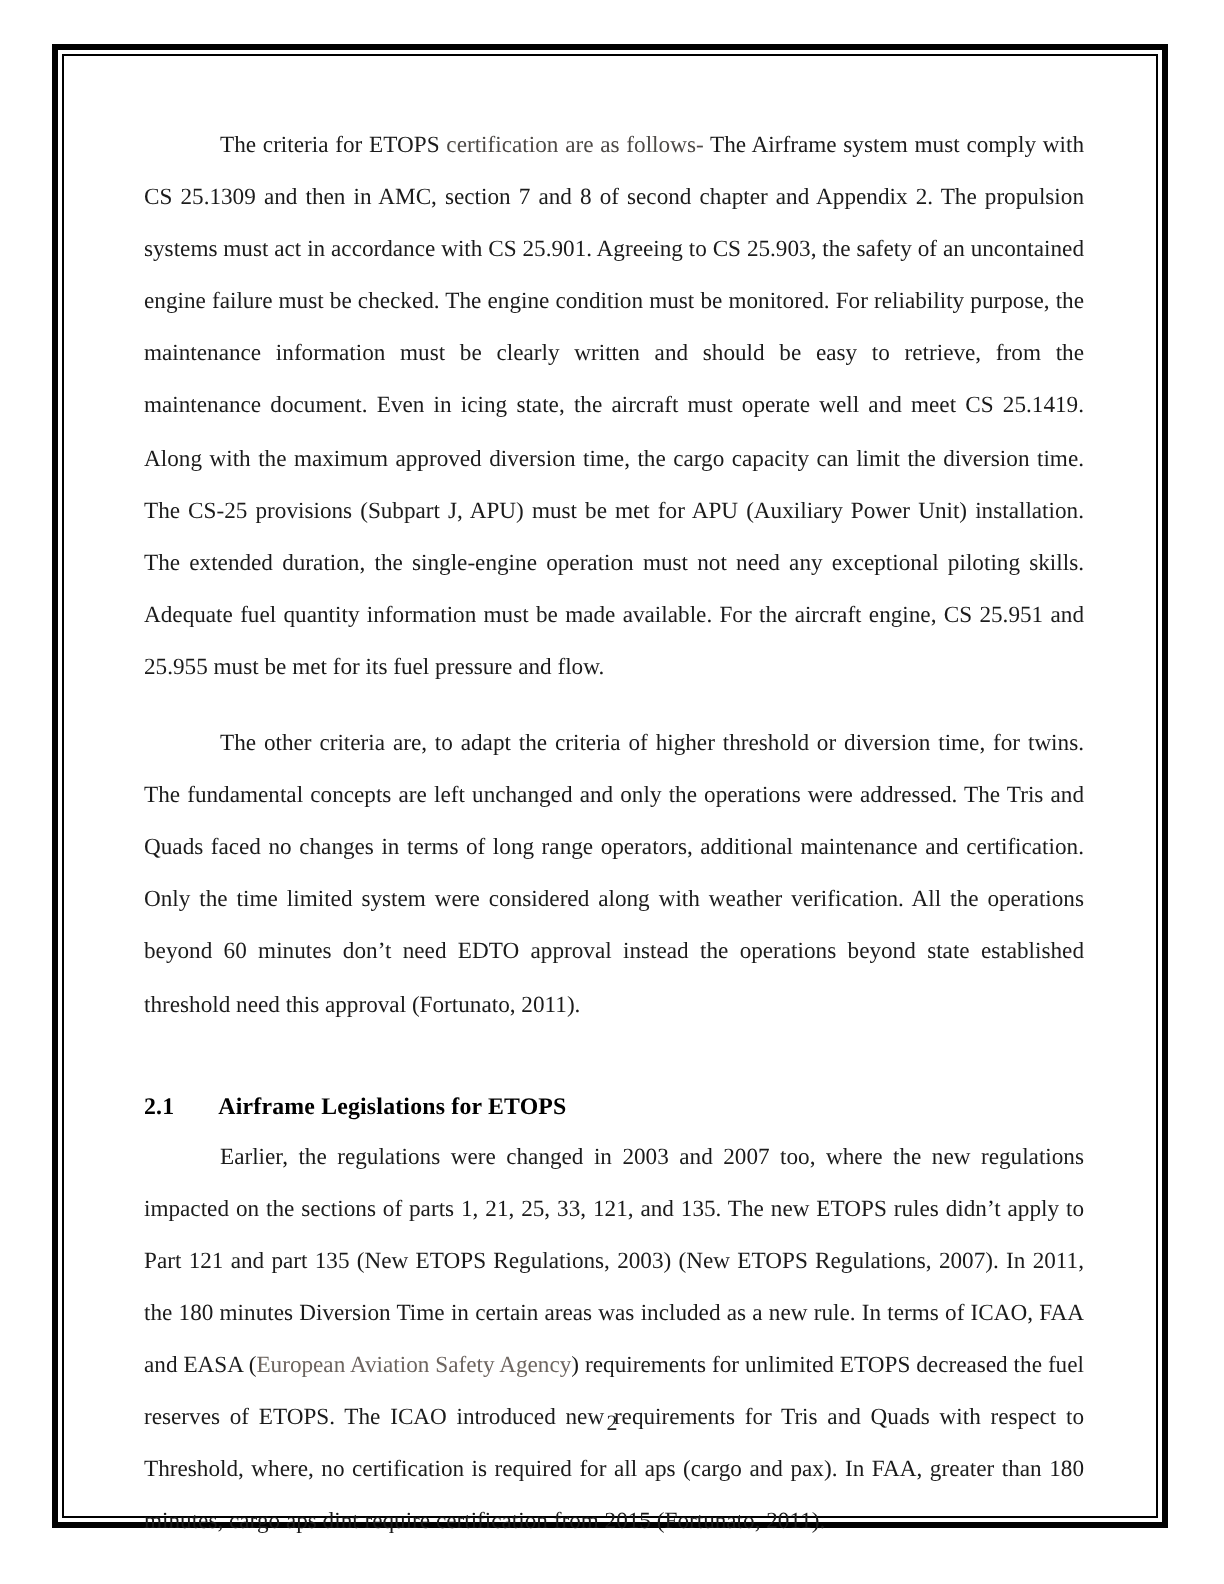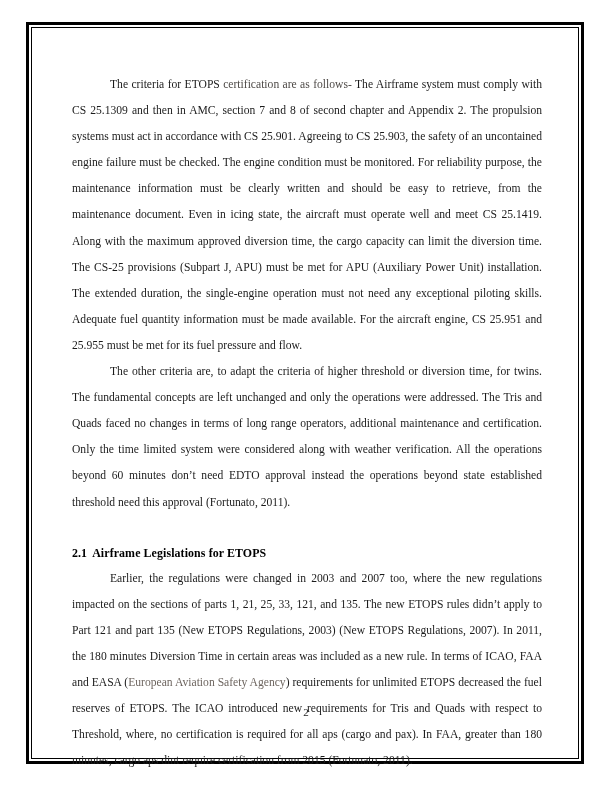--- a/index.html
+++ b/index.html
@@ -32,54 +32,54 @@
     right: 2px;
     bottom: 2px;
     border: 1px solid #000000;
     box-sizing: border-box;
   }
 
   
   #content-area {
     position: absolute;
     left: 72px;
-    top: 72px;
+    top: 60px;
     width: 470px;   
     height: 640px;
   }
 
   p.body-para {
     margin: 0 0 0 0;
     text-align: justify;
     text-justify: inter-word;
     font-size: 11.6px;
     line-height: 26.1px;
     color: #1b1b1b;
     text-indent: 38px;
     hyphens: none;
   }
 
   p.body-para + p.body-para {
-    margin-top: 0;
+    margin-top: 12px;
   }
 
   .tint-1 { color: #4e4a47; }
   .tint-2 { color: #6d655f; }
 
   h2.section-heading {
     margin: 24px 0 0 0;
     font-size: 11.9px;
     font-weight: bold;
     color: #000000;
     line-height: 26px;
     text-align: left;
     text-indent: 0;
     letter-spacing: 0.1px;
   }
-  h2.section-heading .sec-num { margin-right: 5px; }
+  h2.section-heading .sec-num { margin-right: 22px; }
 
   #page-number {
     position: absolute;
     left: 0;
     top: 706px;
     width: 612px;
     text-align: center;
     font-size: 11px;
     color: #242424;
   }

